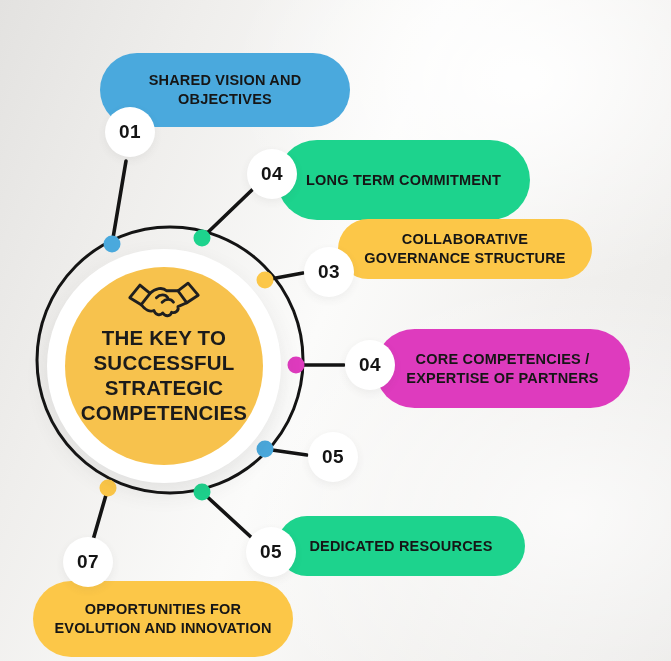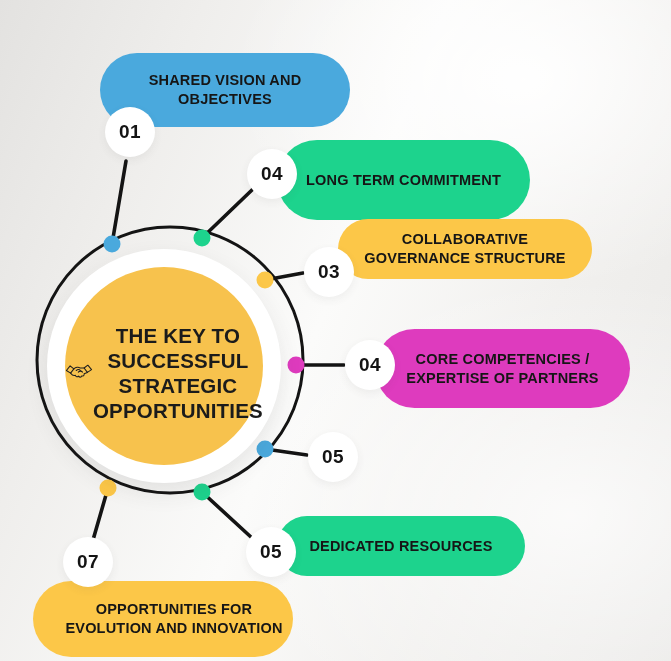--- a/index.html
+++ b/index.html
@@ -15,21 +15,21 @@
   }
   svg.connectors{position:absolute;left:0;top:0;z-index:1;}
   .white-ring{
     position:absolute;left:47px;top:249px;width:234px;height:234px;
     background:#ffffff;border-radius:50%;z-index:2;
     box-shadow:0 10px 22px rgba(60,60,60,.10);
   }
   .center-circle{
     position:absolute;left:65px;top:267px;width:198px;height:198px;
     border-radius:50%;z-index:3;
-    display:flex;flex-direction:row;align-items:center;
+    display:flex;flex-direction:column;align-items:center;
     padding-top:10px;box-sizing:border-box;
   }
   .center-title{
     margin-top:4px;
     text-align:center;font-weight:bold;color:#1b1b1b;
     font-size:20.5px;line-height:1.22;letter-spacing:.2px;
   }
   .center-title span{display:block;}
   .handshake{width:76px;height:44px;}
   .pill{
@@ -46,21 +46,21 @@
   .p2{left:277px;top:140px;width:253px;height:80px;background:#1DD38D;}
   .p2 .pill-label{width:230px;}
   .p3{left:338px;top:219px;width:254px;height:60px;background:#FCC748;}
   .p3 .pill-label{width:215px;}
   .p4{left:375px;top:329px;width:255px;height:79px;background:#DE3BBE;}
   .p4 .pill-label{width:200px;}
   .p5{left:337px;top:421px;width:254px;height:74px;background:#4AA9DD;}
   .p5 .pill-label{width:222px;}
   .p6{left:277px;top:516px;width:248px;height:60px;background:#1DD38D;}
   .p6 .pill-label{width:220px;}
-  .p7{left:33px;top:581px;width:260px;height:76px;background:#FCC748;justify-content:flex-end;}
+  .p7{left:33px;top:581px;width:260px;height:76px;background:#FCC748;}
   .p7 .pill-label{width:238px;}
   .badge{
     position:absolute;z-index:5;width:50px;height:50px;border-radius:50%;
     background:#ffffff;display:flex;align-items:center;justify-content:center;
     font-weight:bold;font-size:19px;color:#141414;letter-spacing:.5px;
     box-shadow:0 3px 8px rgba(70,70,70,.07);
   }
   .b1{left:105px;top:107px;}
   .b2{left:247px;top:149px;}
   .b3{left:304px;top:247px;}
@@ -104,21 +104,21 @@
         <path d="M38 23 C46 15 58 13 64 19 L82 19"></path>
         <path d="M24 41 C30 49 38 53 44 50 C46 57 54 59 58 54 C62 60 70 60 72 53 C78 55 84 50 82 44 L96 38"></path>
         <path d="M48 30 C54 24 62 24 66 30"></path>
         <path d="M57 37 C63 31 71 31 75 37"></path>
       </g>
     </svg>
     <div class="center-title">
       <span>THE KEY TO</span>
       <span>SUCCESSFUL</span>
       <span>STRATEGIC</span>
-      <span>OPPORTUNITIES</span>
+      <span>COMPETENCIES</span>
     </div>
   </div>
 
   <div class="pill p1" style="background: rgb(74, 169, 221);">
     <div class="pill-label">SHARED VISION AND OBJECTIVES</div>
   </div>
   <div class="pill p2" style="background: rgb(29, 211, 141);">
     <div class="pill-label">LONG TERM COMMITMENT</div>
   </div>
   <div class="pill p3" style="background: rgb(252, 199, 72);">

